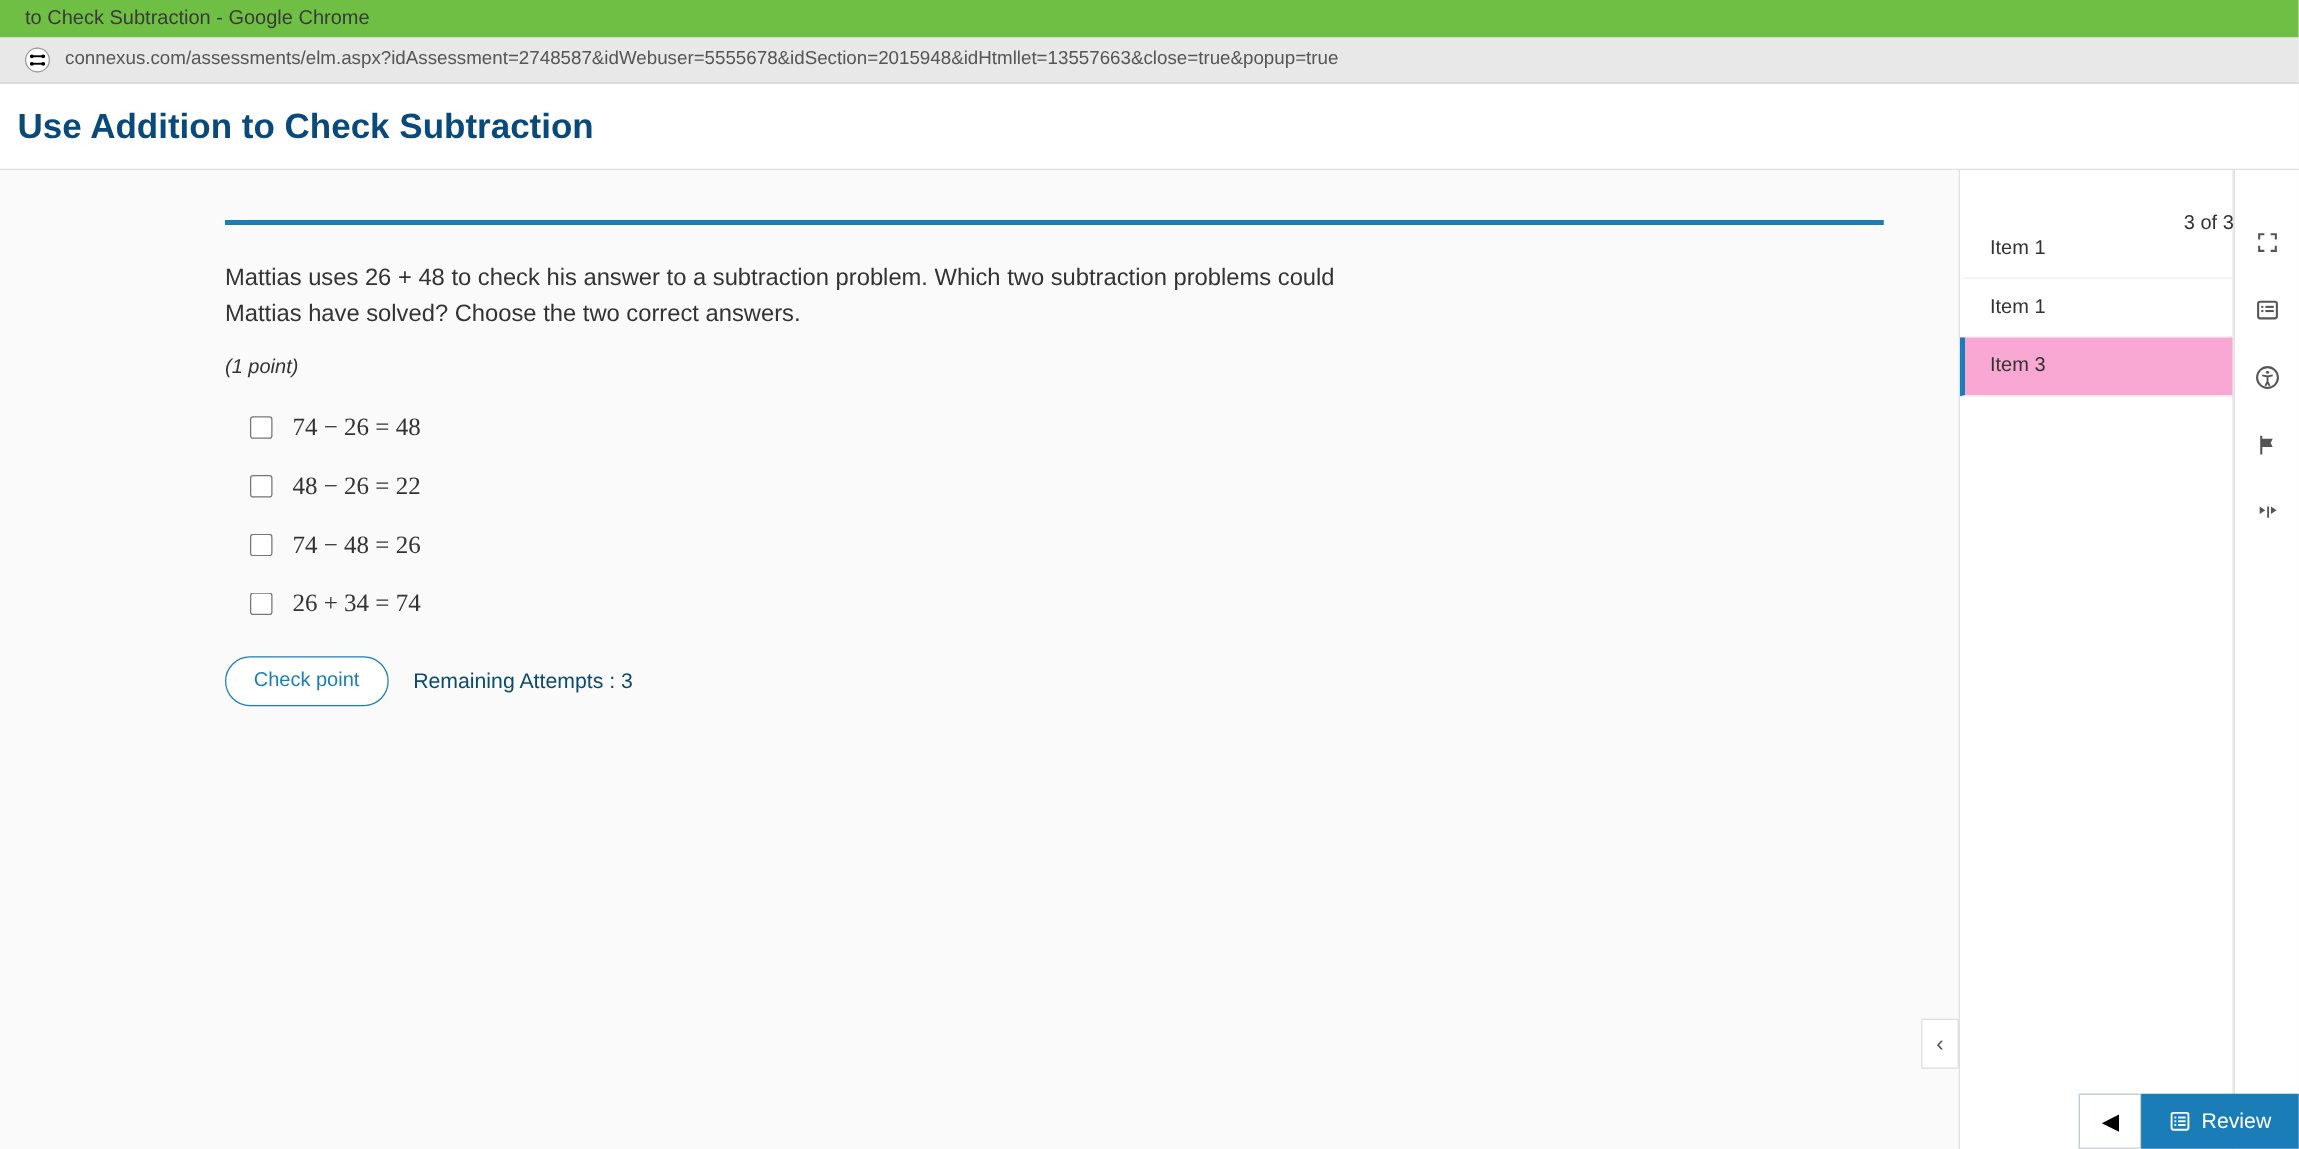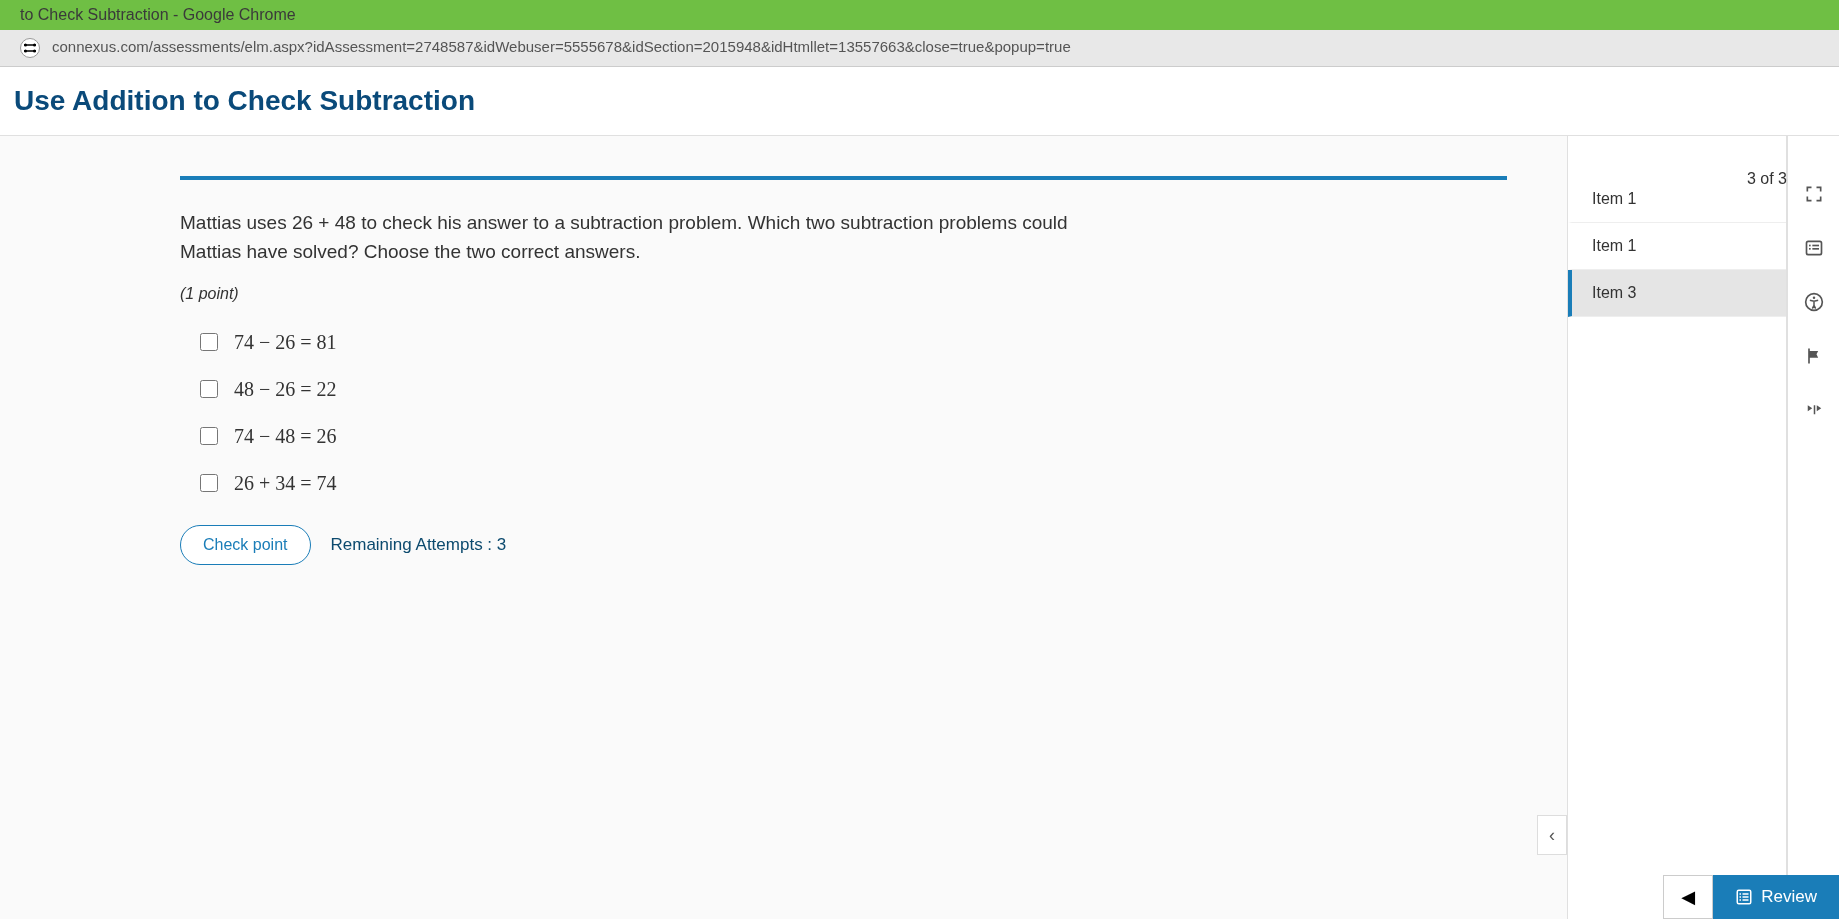--- a/index.html
+++ b/index.html
@@ -141,21 +141,21 @@
     }
     .item-nav .nav-item {
       padding: 14px 20px;
       border-bottom: 1px solid #eee;
       font-size: 16px;
       color: #333;
       cursor: pointer;
       border-left: 4px solid transparent;
     }
     .item-nav .nav-item.active {
-      background: #e5e5e5;
+      background: #f9a8d4;
       border-left: 4px solid #1a7db8;
     }
     
     .tool-rail {
       width: 52px;
       background: #fff;
       border-left: 1px solid #e0e0e0;
       display: flex;
       flex-direction: column;
       align-items: center;
@@ -254,21 +254,21 @@
       <span class="progress-text">3 of 3</span>
     </div>
 
     <div class="question-block">
       <p class="question-text">Mattias uses 26 + 48 to check his answer to a subtraction problem. Which two subtraction problems could Mattias have solved? Choose the two correct answers.</p>
       <p class="points">(1 point)</p>
 
       <div class="answer-list">
         <label class="answer-row">
           <input type="checkbox" style="">
-          <span class="math">74 − 26 = 81</span>
+          <span class="math">74 − 26 = 48</span>
         </label>
         <label class="answer-row">
           <input type="checkbox" style="">
           <span class="math">48 − 26 = 22</span>
         </label>
         <label class="answer-row">
           <input type="checkbox" style="">
           <span class="math">74 − 48 = 26</span>
         </label>
         <label class="answer-row">

